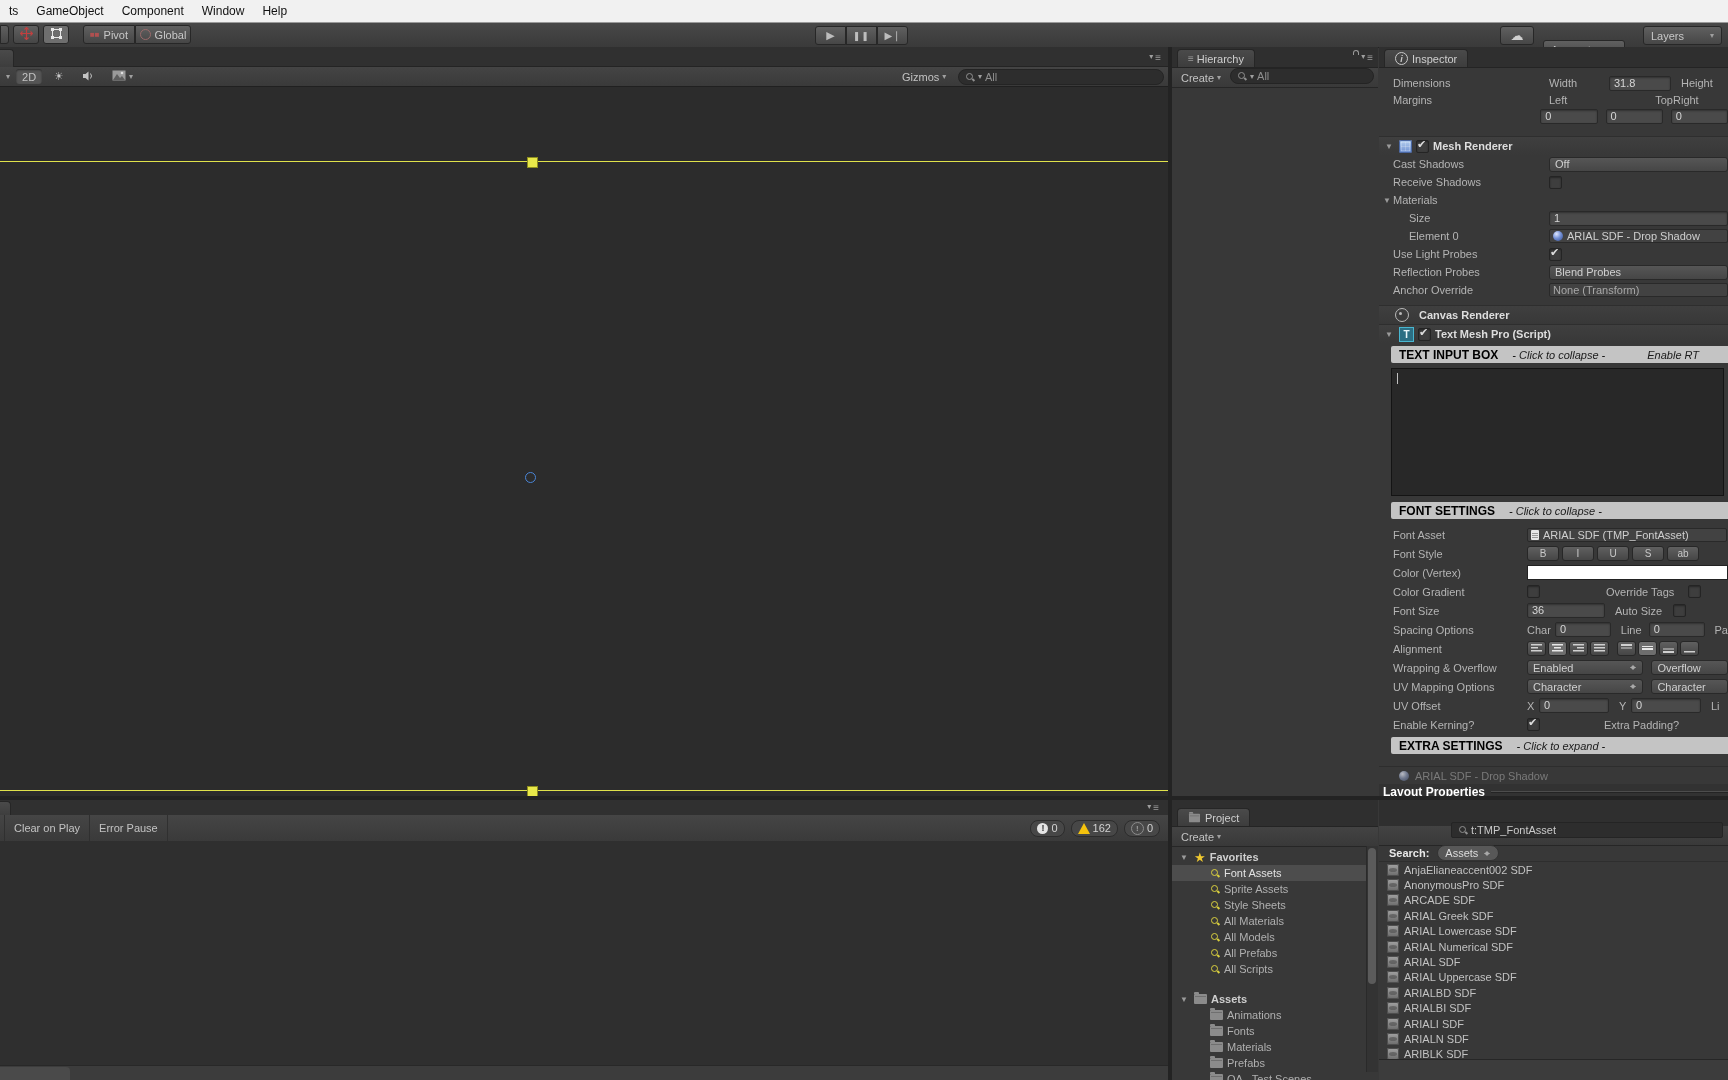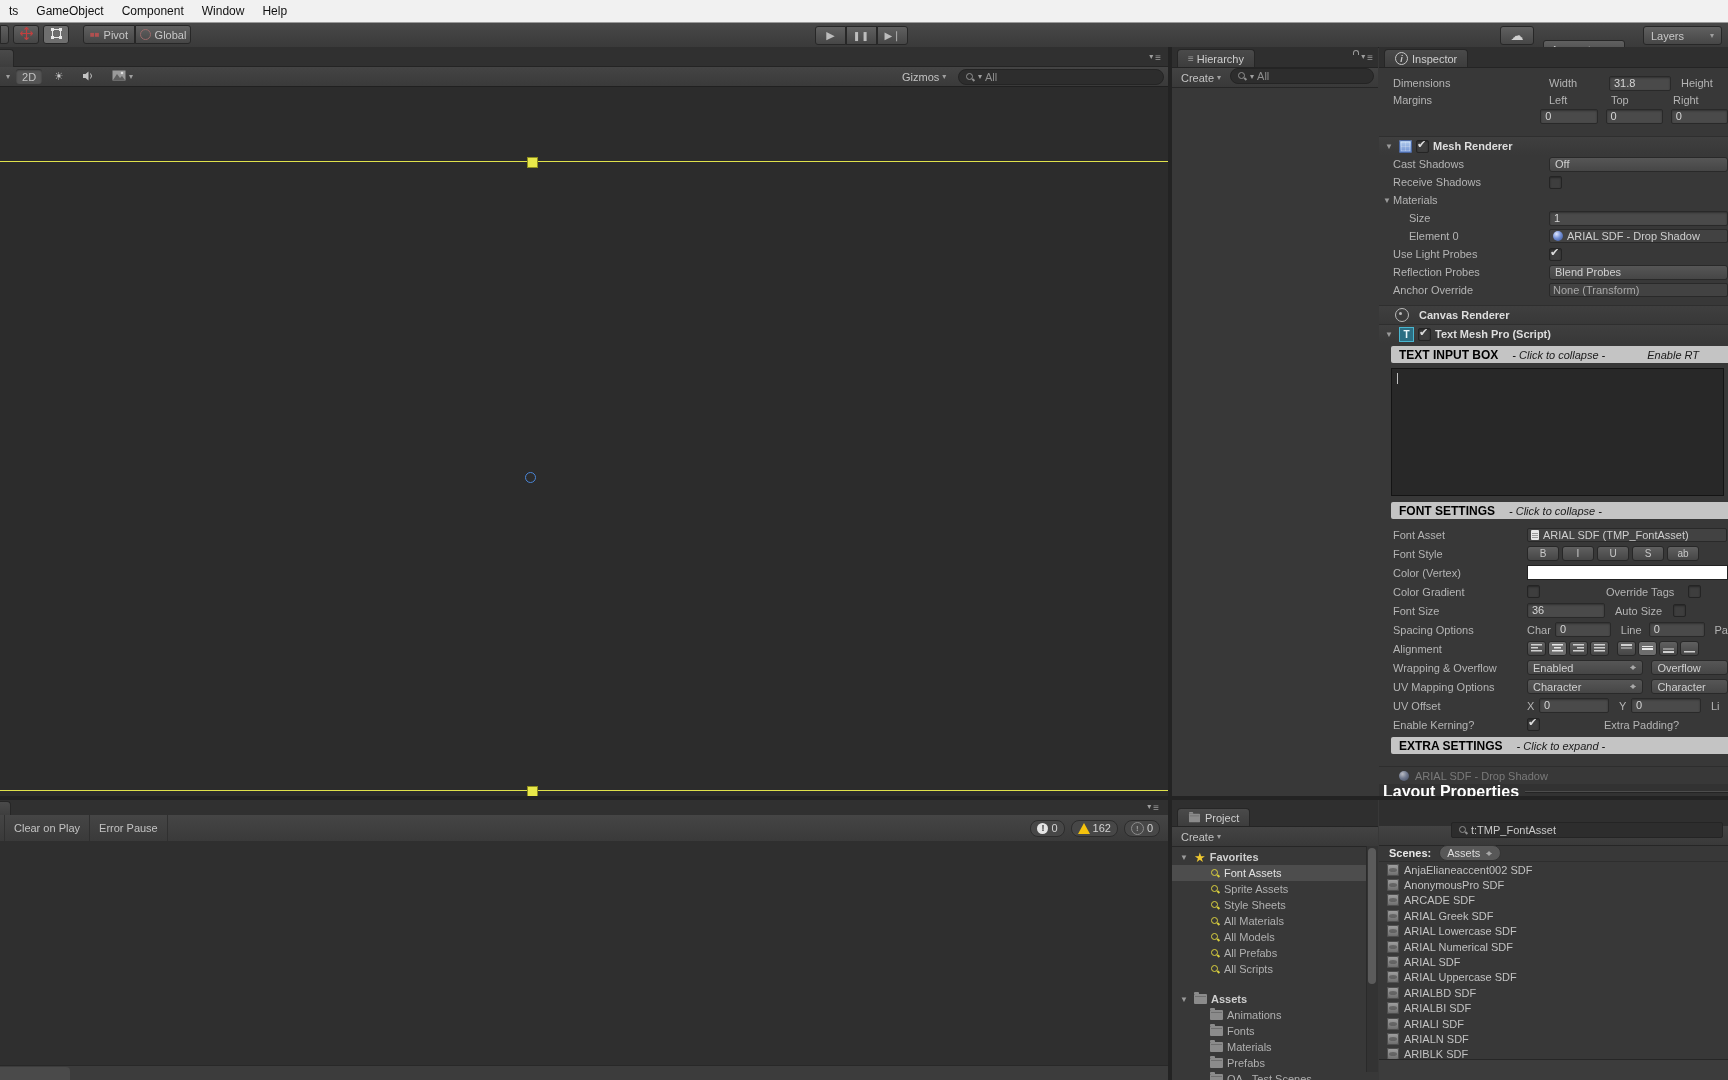--- a/index.html
+++ b/index.html
@@ -279,21 +279,21 @@
 
       <div class="irow">
         <span class="ilbl" style="width:156px;">Dimensions</span>
         <span class="ilbl" style="width:60px;">Width</span>
         <span class="field" style="width:52px;margin-right:10px;">31.8</span>
         <span class="ilbl">Height</span>
       </div>
       <div class="irow" style="height:16px;">
         <span class="ilbl" style="width:156px;">Margins</span>
         <span class="ilbl" style="width:62px;">Left</span>
-        <span class="ilbl" style="width:62px;">Top</span>
+        <span class="ilbl" style="width:62px;text-align:right;">Top</span>
         <span class="ilbl">Right</span>
       </div>
       <div class="irow" style="height:16px;">
         <span style="width:156px;"></span>
         <span class="field" style="width:50px;margin-right:8px;">0</span>
         <span class="field" style="width:50px;margin-right:8px;">0</span>
         <span class="field" style="width:50px;">0</span>
       </div>
       <div style="height:12px;"></div>
 
@@ -519,21 +519,21 @@
       <div class="cbar" style="width:360px;box-sizing:border-box;margin-top:3px;">
         <b>EXTRA SETTINGS</b>
         <i>- Click to expand -</i>
       </div>
       <div style="height:12px;"></div>
       <div style="border-top:1px solid #2a2a2a;height:17px;overflow:hidden;display:flex;align-items:center;gap:6px;padding-left:20px;color:#8f8f8f;opacity:.75;">
         <span class="sphere" style="filter:grayscale(60%);"></span>
         <span>ARIAL SDF - Drop Shadow</span>
       </div>
       <div style="display:flex;align-items:center;gap:6px;height:15px;background:#323232;padding-left:4px;">
-        <span style="color:#fff;font-weight:bold;font-size:16px;">Layout Properties</span>
+        <span style="color:#fff;font-weight:bold;font-size:12px;">Layout Properties</span>
         <span style="flex:1;height:2px;background:linear-gradient(#4d4d4d 1px,#242424 1px);"></span>
       </div>
     </div>
   </div>
 
   <div class="abs console">
     <div class="abs" style="left:0;top:0;width:100%;height:15px;background:#303030;">
       <div class="abs" style="left:0;top:1px;width:10px;height:14px;background:linear-gradient(#4a4a4a,#3d3d3d);border:1px solid #262626;border-left:none;border-bottom:none;border-radius:0 4px 0 0;"></div>
       <div class="abs" style="right:10px;top:2px;display:flex;gap:2px;color:#9a9a9a;">
         <span class="caret">▾</span>
@@ -663,21 +663,21 @@
   </div>
 
   <div class="abs results">
     <div class="abs" style="left:0;top:0;width:100%;height:26px;background:#2f2f2f;border-bottom:1px solid #242424;"></div>
     <div class="abs" style="left:0;top:26px;width:100%;height:19px;background:linear-gradient(#434343,#393939);border-bottom:1px solid #262626;"></div>
     <div class="searchbox abs" style="left:72px;top:22px;width:258px;border-radius:2px;">
       <span class="mag"></span>
       <span style="color:#c9c9c9;">t:TMP_FontAsset</span>
     </div>
     <div class="abs" style="left:0;top:45px;width:100%;height:17px;display:flex;align-items:center;gap:8px;padding-left:10px;border-bottom:1px solid #2e2e2e;box-sizing:border-box;">
-      <span style="font-weight:bold;color:#e8e8e8;">Scenes:</span>
+      <span style="font-weight:bold;color:#e8e8e8;">Search:</span>
       <span class="pill">
         <span>Assets</span>
         <span class="ud" style="margin-left:2px;"></span>
       </span>
     </div>
     <div class="abs" style="left:0;top:62px;width:100%;">
 
         <div class="rrow">
           <span class="rico"></span>
           <span>AnjaElianeaccent002 SDF</span>

